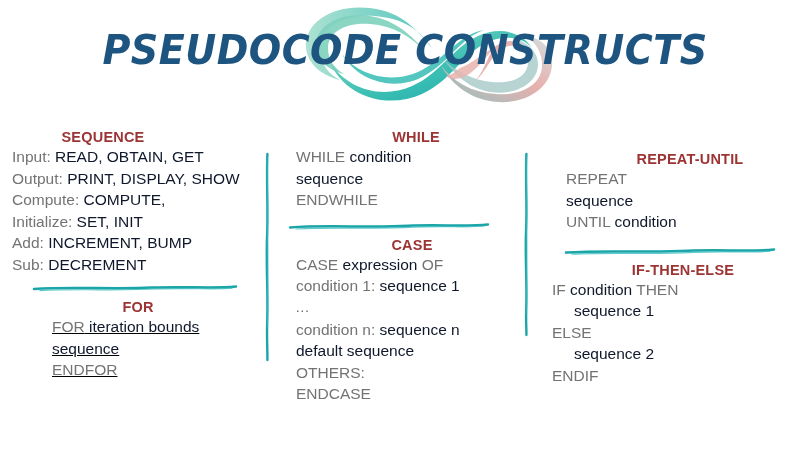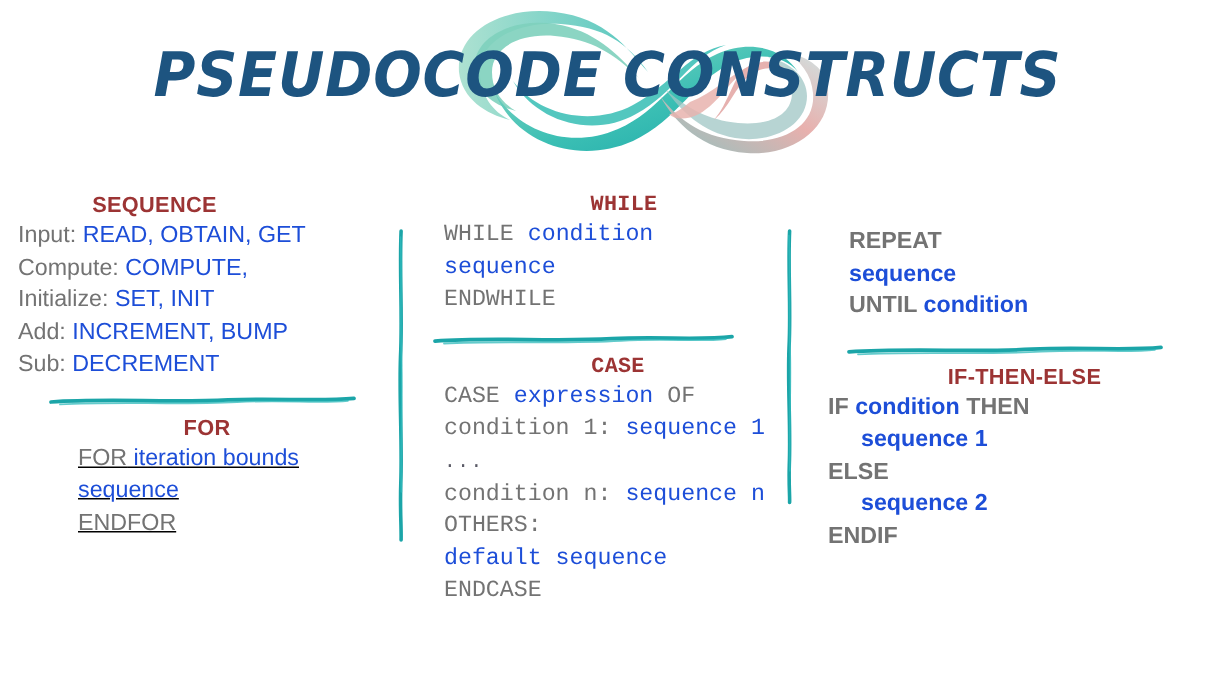--- a/index.html
+++ b/index.html
@@ -60,21 +60,21 @@
     top: 128px;
     width: 810px;
     height: 320px;
   }
 
   .col {
     position: absolute;
     top: 0;
   }
   .col-left   { left: 4px;   width: 258px; }
-  .col-mid    { left: 282px; width: 218px; font-family: Liberation Mono, monospace; }
+  .col-mid    { left: 282px; width: 218px; }
   .col-right  { left: 540px; width: 258px; }
 
   
   .vdiv {
     position: absolute;
     width: 7px;
   }
   .vdiv svg { display: block; width: 100%; height: 100%; }
   .vdiv-1 { left: 264px; top: 24px;  height: 210px; }
   .vdiv-2 { left: 523px; top: 24px;  height: 185px; }
@@ -96,40 +96,40 @@
   }
 
   .line {
     font-size: 15.5px;
     line-height: 21.5px;
     color: #3b4bab;
     white-space: nowrap;
   }
   .line.ind { padding-left: 22px; }
   .kw { color: #737373; }
-  .bl { color: #1d4ed8; text-align: center; }
+  .bl { color: #0f172a; text-align: center; }
   .ellipsis {
     font-size: 13px;
     line-height: 22px;
     color: #5a5a66;
     letter-spacing: 1px;
   }
 
   
   .col-left  .block-title { padding-right: 60px; }
   .col-left  .lines { padding-left: 8px; }
   .col-left  .block-for .block-title { padding-right: 0px; padding-left: 10px; }
   .col-left  .block-for .lines { padding-left: 48px; text-decoration: underline; }
 
   .col-mid   .block-title { padding-left: 50px; }
   .col-mid   .lines { padding-left: 14px; }
   .col-mid   .block-case .block-title { padding-left: 42px; }
 
   .col-right .block-title { padding-left: 42px; }
-  .col-right .lines { padding-left: 26px; font-weight: bold; }
+  .col-right .lines { padding-left: 26px; }
   .col-right .block-ifelse .block-title { padding-left: 28px; text-align: center; }
   .col-right .block-ifelse .lines { padding-left: 12px; }
 </style>
 </head>
 <body>
 
 <div id="page">
 
   <div class="header">
 
@@ -196,20 +196,21 @@
         <path d="M3.0,5 C4.0,30 2.6,56 3.8,84 C4.4,110 2.8,138 3.6,162" stroke="#2fb9bb" stroke-width="1.1" fill="none" stroke-linecap="round" opacity="0.8"></path>
       </svg>
     </div>
 
     <div class="col col-left">
 
       <div class="block block-sequence">
         <div class="block-title">SEQUENCE</div>
         <div class="lines">
           <div class="line"><span class="kw">Input:</span><span class="bl"> READ, OBTAIN, GET</span></div>
+          <div class="line"><span class="kw">Output:</span><span class="bl"> PRINT, DISPLAY, SHOW</span></div>
           <div class="line"><span class="kw">Compute:</span><span class="bl"> COMPUTE,</span></div>
           <div class="line"><span class="kw">Initialize:</span><span class="bl"> SET, INIT</span></div>
           <div class="line"><span class="kw">Add:</span><span class="bl"> INCREMENT, BUMP</span></div>
           <div class="line"><span class="kw">Sub:</span><span class="bl"> DECREMENT</span></div>
         </div>
       </div>
 
       <div class="hdiv" style="margin:5px 24px 2px 28px;">
         <svg viewBox="0 0 206 16" preserveAspectRatio="none" xmlns="http://www.w3.org/2000/svg">
           <path d="M2,9 C40,6.4 80,9.6 120,7.6 C152,6.2 180,8.8 204,6.6" stroke="#1ba5a8" stroke-width="2.5" fill="none" stroke-linecap="round"></path>
@@ -245,32 +246,33 @@
         </svg>
       </div>
 
       <div class="block block-case">
         <div class="block-title">CASE</div>
         <div class="lines">
           <div class="line"><span class="kw">CASE</span><span class="bl"> expression </span><span class="kw">OF</span></div>
           <div class="line"><span class="kw">condition 1:</span><span class="bl"> sequence 1</span></div>
           <div class="ellipsis">...</div>
           <div class="line"><span class="kw">condition n:</span><span class="bl"> sequence n</span></div>
+          <div class="line"><span class="kw"></span><span class="bl">default sequence</span></div>
           <div class="line"><span class="kw">OTHERS:</span><span class="bl"></span></div>
-          <div class="line"><span class="kw"></span><span class="bl">default sequence</span></div>
           <div class="line"><span class="kw">ENDCASE</span><span class="bl"></span></div>
         </div>
       </div>
     </div>
 
     <div class="col col-right">
 
       <div style="height:22px;"></div>
 
       <div class="block block-repeat">
+        <div class="block-title">REPEAT-UNTIL</div>
         <div class="lines">
           <div class="line"><span class="kw">REPEAT</span><span class="bl"></span></div>
           <div class="line"><span class="kw"></span><span class="bl">sequence</span></div>
           <div class="line"><span class="kw">UNTIL</span><span class="bl"> condition</span></div>
         </div>
       </div>
 
       <div class="hdiv" style="margin:10px 22px 2px 24px;">
         <svg viewBox="0 0 212 16" preserveAspectRatio="none" xmlns="http://www.w3.org/2000/svg">
           <path d="M2,9.6 C42,6.8 84,10 124,7.8 C158,6.2 186,9 210,6.6" stroke="#1ba5a8" stroke-width="2.5" fill="none" stroke-linecap="round"></path>

